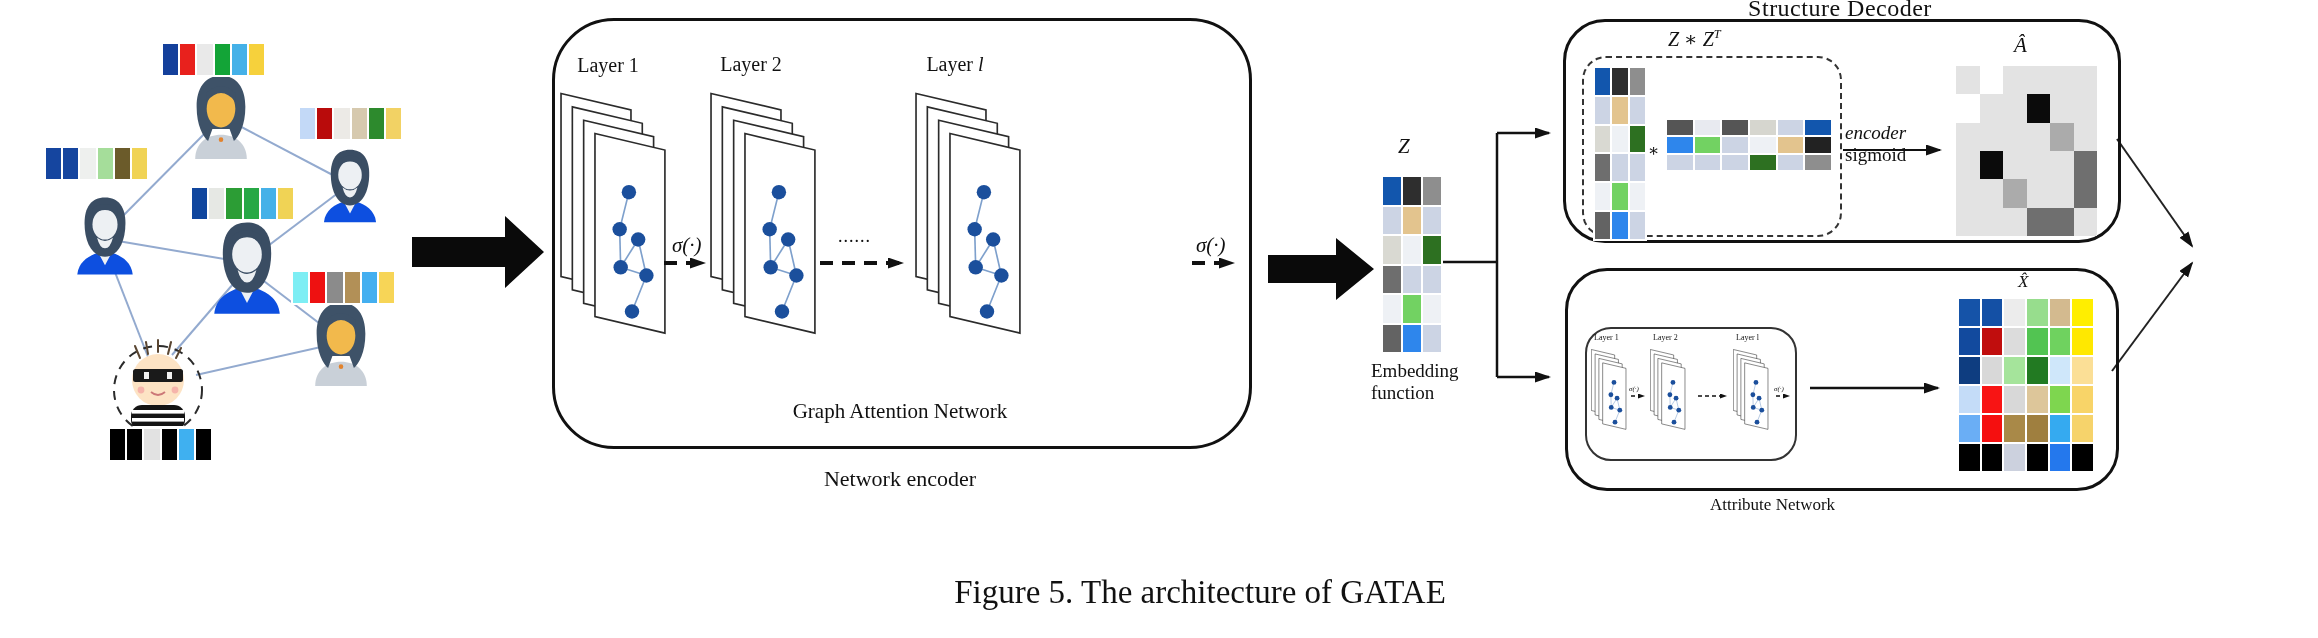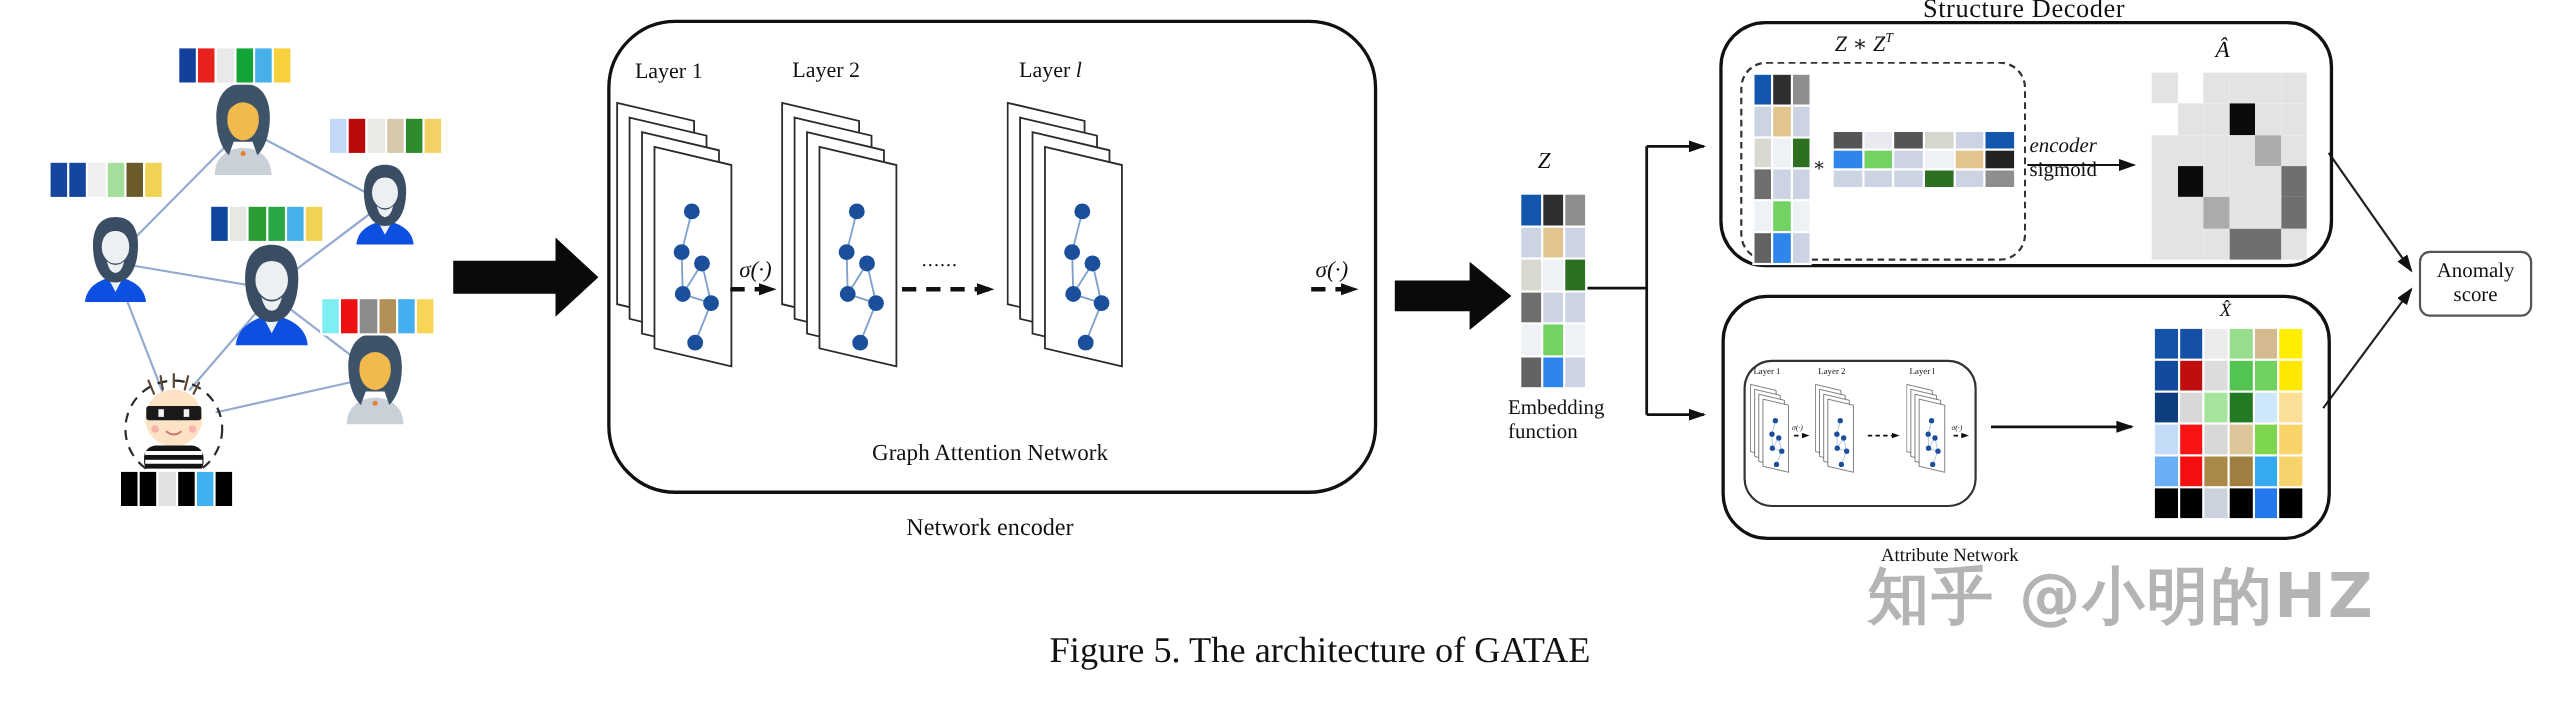--- a/index.html
+++ b/index.html
@@ -394,21 +394,16 @@
       <div class="cell" style="background: rgb(246, 211, 107);"></div>
       <div class="cell" style="background: rgb(0, 0, 0);"></div>
       <div class="cell" style="background: rgb(0, 0, 0);"></div>
       <div class="cell" style="background: rgb(204, 209, 222);"></div>
       <div class="cell" style="background: rgb(0, 0, 0);"></div>
       <div class="cell" style="background: rgb(36, 120, 237);"></div>
       <div class="cell" style="background: rgb(0, 0, 0);"></div>
     </div>
   <div class="lbl" style="left:1710px;top:495px;font-size:17px;">Attribute Network</div>
 
-  <div id="anomaly-box">
-    <div>Anomaly</div>
-    <div>score</div>
-  </div>
-
-  <div id="watermark" class="lbl">知乎 @小明的HZ</div>
+
   <div id="caption" class="lbl">Figure 5.  The architecture of GATAE</div>
 
 </div>
 
 </body></html>

